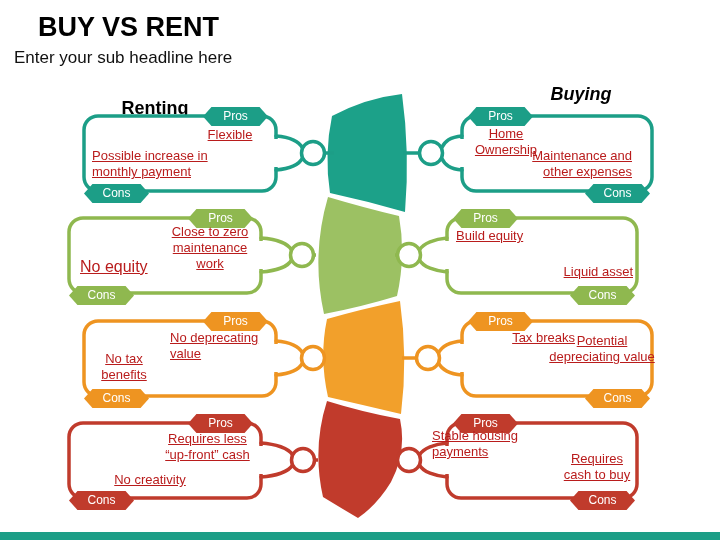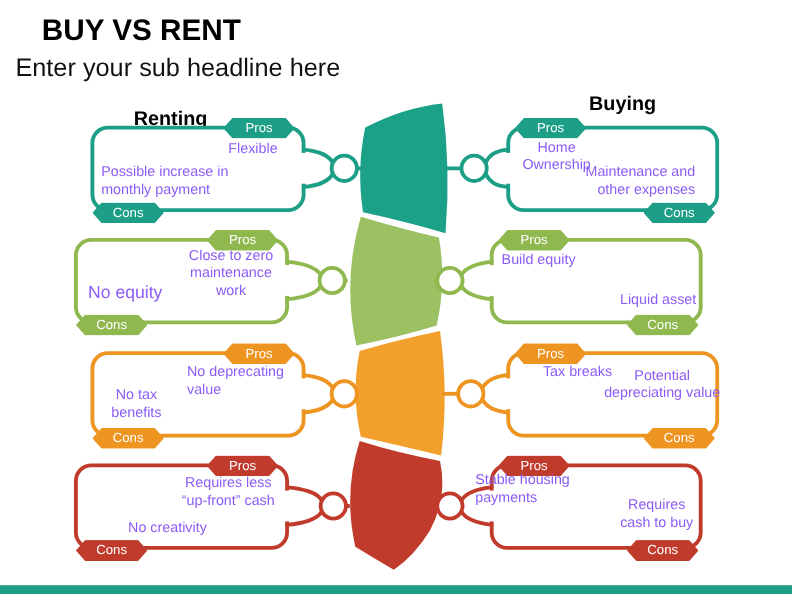--- a/index.html
+++ b/index.html
@@ -1,55 +1,55 @@
 <!DOCTYPE html>
 <html><head>
 <meta charset="utf-8">
 <style>
   html,body{margin:0;padding:0;background:#fff;}
   body{width:720px;height:540px;position:relative;overflow:hidden;
        font-family:"Liberation Sans","DejaVu Sans",sans-serif;color:#1a1a1a;}
   .abs{position:absolute;}
   
   .title{left:14px;top:12px;font-size:27px;font-weight:bold;color:#000;letter-spacing:0;margin-left:24px;}
-  .subtitle{left:14px;top:48px;font-size:23px;color:#111;}
+  .subtitle{left:14px;top:48px;font-size:17px;color:#111;}
   .colhead{top:84px;width:140px;font-size:18px;font-weight:bold;text-align:center;color:#000;}
   .head-rent{left:85px;margin-top:14px;}
-  .head-buy{left:496px;}
+  .head-buy{left:511px;font-style:italic;}
   
   #diagram{left:0;top:0;width:720px;height:540px;}
   
   .tab{position:absolute;width:65px;height:19px;line-height:19px;text-align:center;
        font-size:12px;color:#fff;
        clip-path:polygon(0 50%,13% 0,87% 0,100% 50%,87% 100%,13% 100%);}
   .bg-teal{background:#1C9E87;} .bg-green{background:#8FB84F;}
   .bg-orange{background:#EE9421;} .bg-red{background:#C03B2C;}
   .p-l1{left:203px;top:107px;} .c-l1{left:84px;top:184px;}
   .p-r1{left:468px;top:107px;} .c-r1{left:585px;top:184px;}
   .p-l2{left:188px;top:209px;} .c-l2{left:69px;top:286px;}
   .p-r2{left:453px;top:209px;} .c-r2{left:570px;top:286px;}
   .p-l3{left:203px;top:312px;} .c-l3{left:84px;top:389px;}
   .p-r3{left:468px;top:312px;} .c-r3{left:585px;top:389px;}
   .p-l4{left:188px;top:414px;} .c-l4{left:69px;top:491px;}
   .p-r4{left:453px;top:414px;} .c-r4{left:570px;top:491px;}
   
-  .txt{position:absolute;font-size:13px;line-height:16px;color:#8b5cf6;}
+  .txt{position:absolute;font-size:13px;line-height:16px;color:#b91c1c;text-decoration:underline;}
   .l1p{left:186px;top:127px;width:88px;text-align:center;}
   .l1c{left:92px;top:148px;width:128px;text-align:left;}
   .l2p{left:160px;top:224px;width:100px;text-align:center;}
   .l2c{left:80px;top:259px;width:80px;text-align:left;font-size:16px;}
   .l3p{left:170px;top:330px;width:106px;text-align:left;}
   .l3c{left:94px;top:351px;width:60px;text-align:center;}
   .l4p{left:155px;top:431px;width:105px;text-align:center;}
-  .l4c{left:78px;top:472px;width:110px;text-align:right;}
+  .l4c{left:95px;top:472px;width:110px;text-align:center;}
   .r1p{left:470px;top:126px;width:72px;text-align:center;}
   .r1c{left:504px;top:148px;width:128px;text-align:right;}
   .r2p{left:456px;top:228px;width:110px;text-align:left;}
   .r2c{left:528px;top:264px;width:105px;text-align:right;}
-  .r3p{left:475px;top:330px;width:100px;text-align:center;}
+  .r3p{left:475px;top:330px;width:100px;text-align:right;}
   .r3c{left:548px;top:333px;width:108px;text-align:center;}
   .r4p{left:432px;top:428px;width:110px;text-align:left;}
   .r4c{left:561px;top:451px;width:72px;text-align:center;}
   
   .bottom-bar{left:0;top:532px;width:720px;height:8px;background:#1C9E87;}
 </style>
 </head>
 <body>
 
 <div class="abs title">BUY VS RENT</div>

